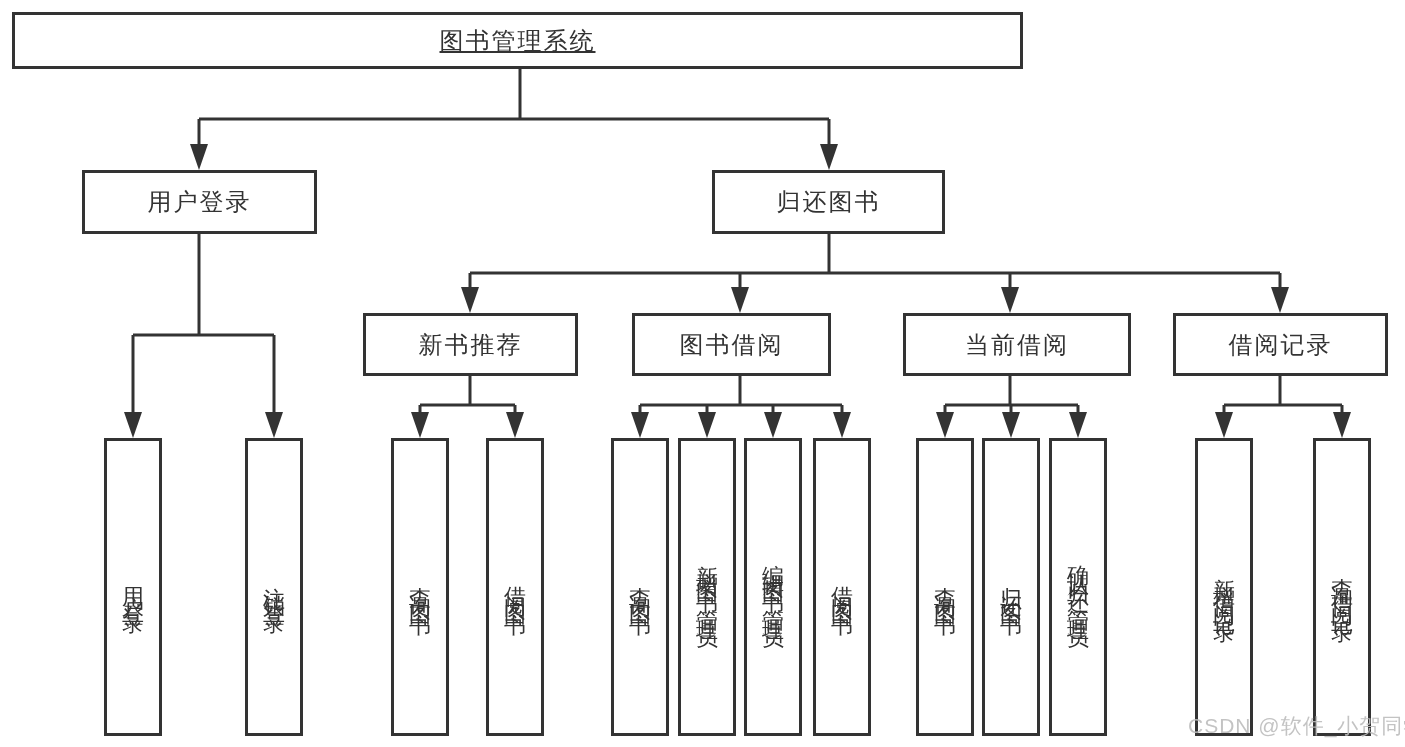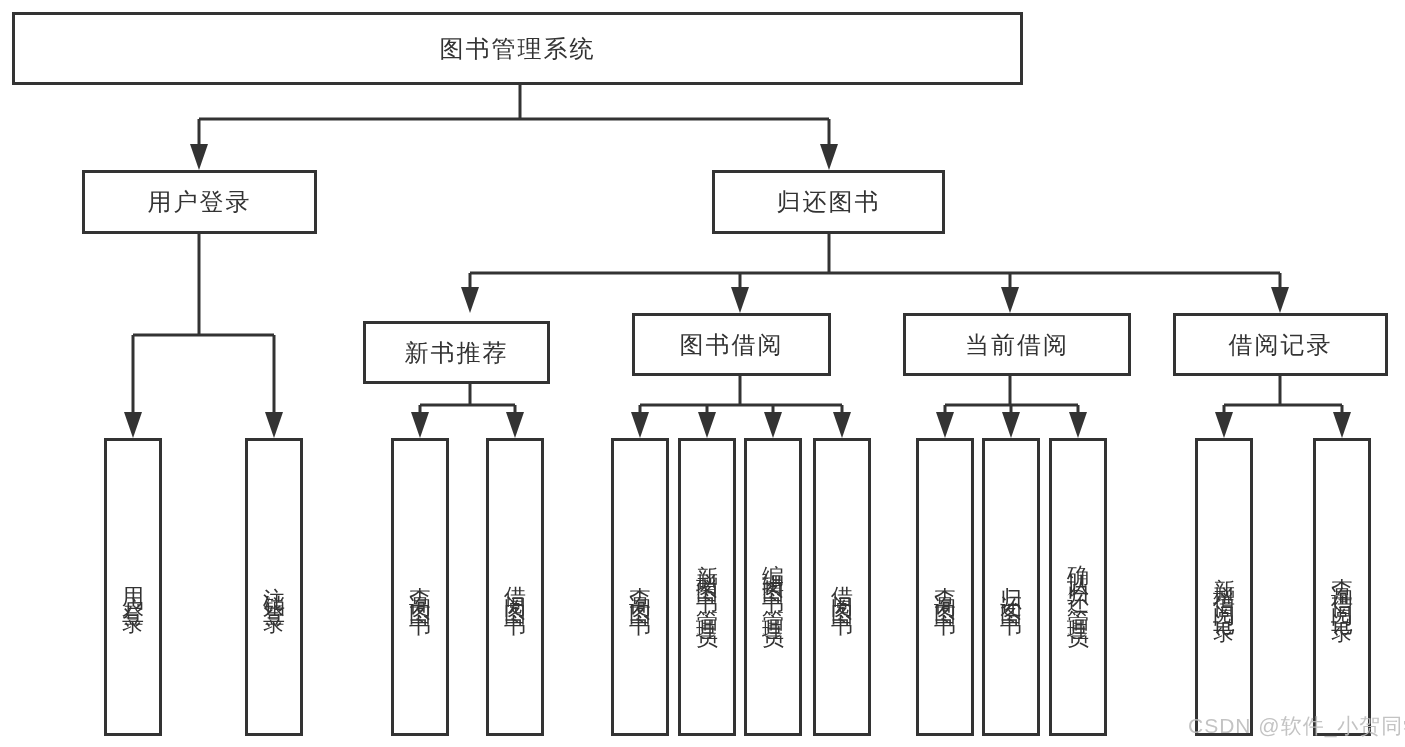--- a/index.html
+++ b/index.html
@@ -123,26 +123,26 @@
       <polygon points="764,412 782,412 773,438"></polygon>
       <polygon points="833,412 851,412 842,438"></polygon>
       <polygon points="936,412 954,412 945,438"></polygon>
       <polygon points="1002,412 1020,412 1011,438"></polygon>
       <polygon points="1069,412 1087,412 1078,438"></polygon>
       <polygon points="1215,412 1233,412 1224,438"></polygon>
       <polygon points="1333,412 1351,412 1342,438"></polygon>
     </g>
   </svg>
 
-  <div class="box hlabel" style="left:12px; top:12px; width:1011px; height:73px;">图书管理系统</div>
+  <div class="box hlabel" style="left:12px; top:12px; width:1011px; height:57px;text-decoration:underline;">图书管理系统</div>
 
   <div class="box hlabel" style="left:82px; top:170px; width:235px; height:64px;">用户登录</div>
   <div class="box hlabel" style="left:712px; top:170px; width:233px; height:64px;">归还图书</div>
 
-  <div class="box hlabel" style="left:363px; top:313px; width:187px; height:63px;margin-top:8px;">新书推荐</div>
+  <div class="box hlabel" style="left:363px; top:313px; width:215px; height:63px;">新书推荐</div>
   <div class="box hlabel" style="left:632px; top:313px; width:199px; height:63px;">图书借阅</div>
   <div class="box hlabel" style="left:903px; top:313px; width:228px; height:63px;">当前借阅</div>
   <div class="box hlabel" style="left:1173px; top:313px; width:215px; height:63px;">借阅记录</div>
 
   <div class="box leaf" style="left:104px; top:438px; width:58px; height:298px;">用户登录</div>
   <div class="box leaf" style="left:245px; top:438px; width:58px; height:298px;">注销登录</div>
 
   <div class="box leaf" style="left:391px; top:438px; width:58px; height:298px;">查询图书</div>
   <div class="box leaf" style="left:486px; top:438px; width:58px; height:298px;">借阅图书</div>
 

